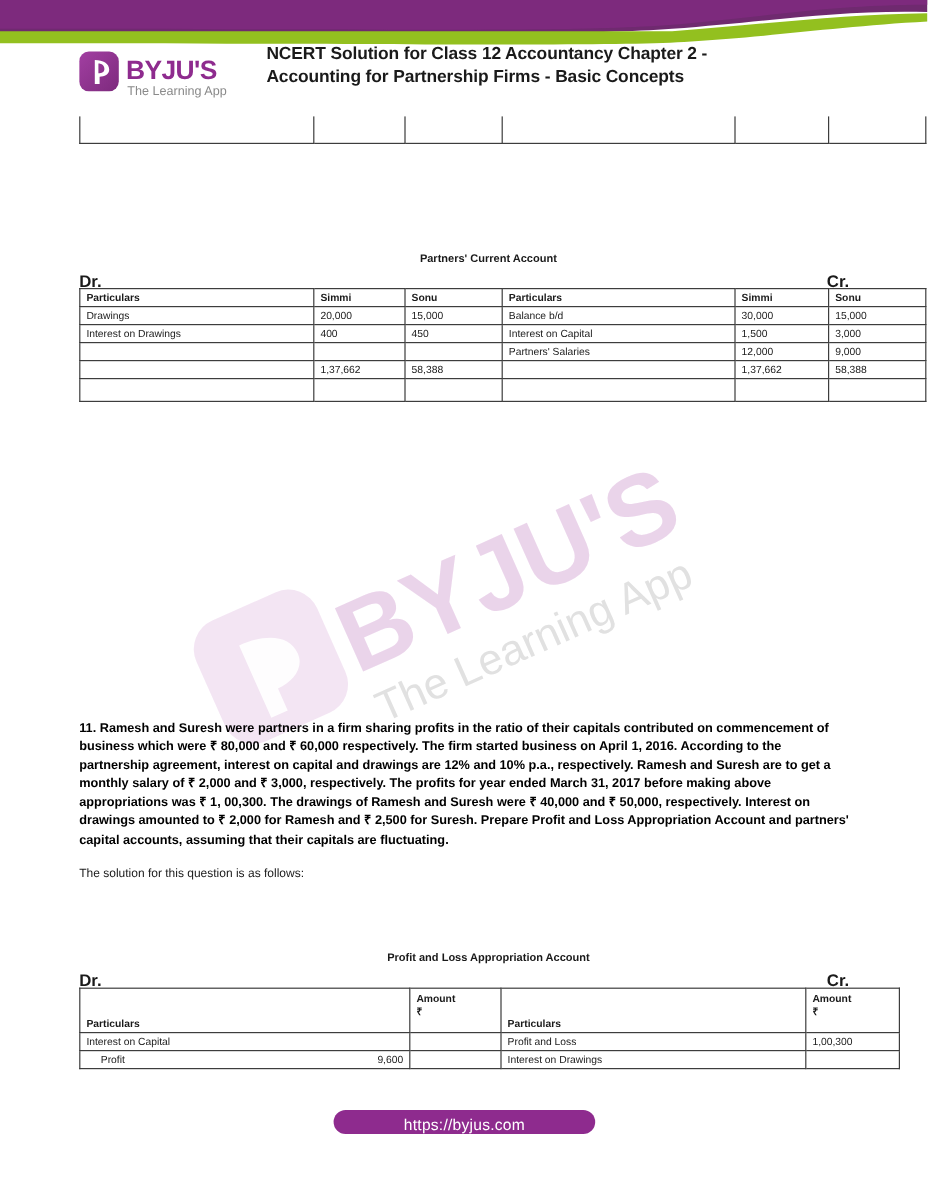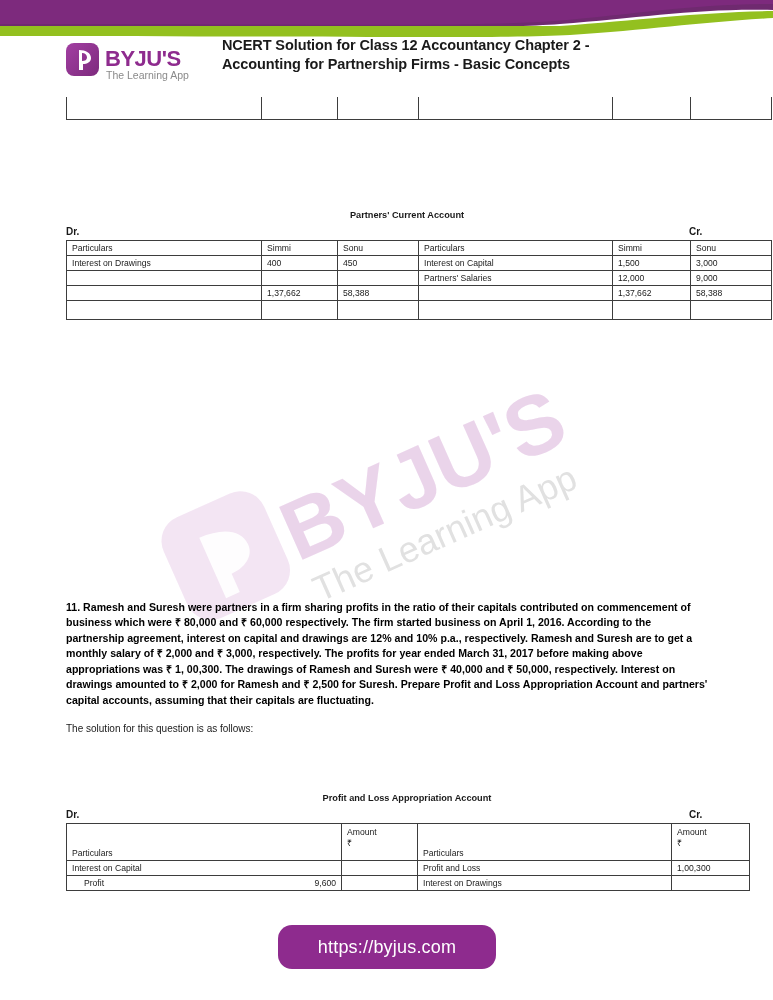--- a/index.html
+++ b/index.html
@@ -82,40 +82,40 @@
   }
   .acct-table td, .acct-table th {
     border: 1px solid #3d3d3d;
     padding: 2px 5px;
     vertical-align: top;
     font-weight: normal;
     text-align: left;
     background: transparent;
   }
   .acct-table th {
-    font-weight: normal;
+    font-weight: bold;
     margin-left: 16px;
   }
   .num { text-align: right; }
   .ctr { text-align: center; }
   .no-top { border-top: none; }
   .no-bottom { border-bottom: none; }
   .blank { border-top: none; border-bottom: none; }
 
   .tbl-caption {
     position: absolute;
     text-align: center;
     font-size: 9.2px;
     font-weight: bold;
     color: #1a1a1a;
     width: 100%;
   }
   .drcr {
     position: absolute;
-    font-size: 10px;
+    font-size: 14px;
     font-weight: bold;
     color: #1a1a1a;
   }
 
   
   #tbl-continued {
     left: 66px;
     top: 97px;
     width: 640px;
     height: 20px;
@@ -146,27 +146,27 @@
     font-weight: normal;
     color: #1a1a1a;
   }
 
   
   .footer-pill {
     position: absolute;
     left: 278px;
     top: 925px;
     width: 218px;
-    height: 44px;
+    height: 20px;
     background: #8e2b8e;
     border-radius: 14px;
     color: #ffffff;
-    font-size: 18px;
+    font-size: 13px;
     display: flex;
-    align-items: center;
+    align-items: flex-end;
     justify-content: center;
     letter-spacing: 0.2px;
   }
 </style>
 </head>
 <body>
 
 <div class="page">
 
   <div class="banner">
@@ -233,20 +233,28 @@
     <tbody>
         <tr>
       <th style="width:184px">Particulars</th>
       <th class="ctr" style="width:65px">Simmi</th>
       <th class="ctr" style="width:70px">Sonu</th>
       <th style="width:183px">Particulars</th>
       <th class="ctr" style="width:67px">Simmi</th>
       <th class="ctr" style="width:70px">Sonu</th>
     </tr>
 
+    <tr>
+      <td class="no-bottom">Drawings</td>
+      <td class="num no-bottom">20,000</td>
+      <td class="num no-bottom">15,000</td>
+      <td class="no-bottom">Balance b/d</td>
+      <td class="num no-bottom">30,000</td>
+      <td class="num no-bottom">15,000</td>
+    </tr>
 
     <tr>
       <td class="blank">Interest on Drawings</td>
       <td class="num blank">400</td>
       <td class="num blank">450</td>
       <td class="blank">Interest on Capital</td>
       <td class="num blank">1,500</td>
       <td class="num blank">3,000</td>
     </tr>
 

